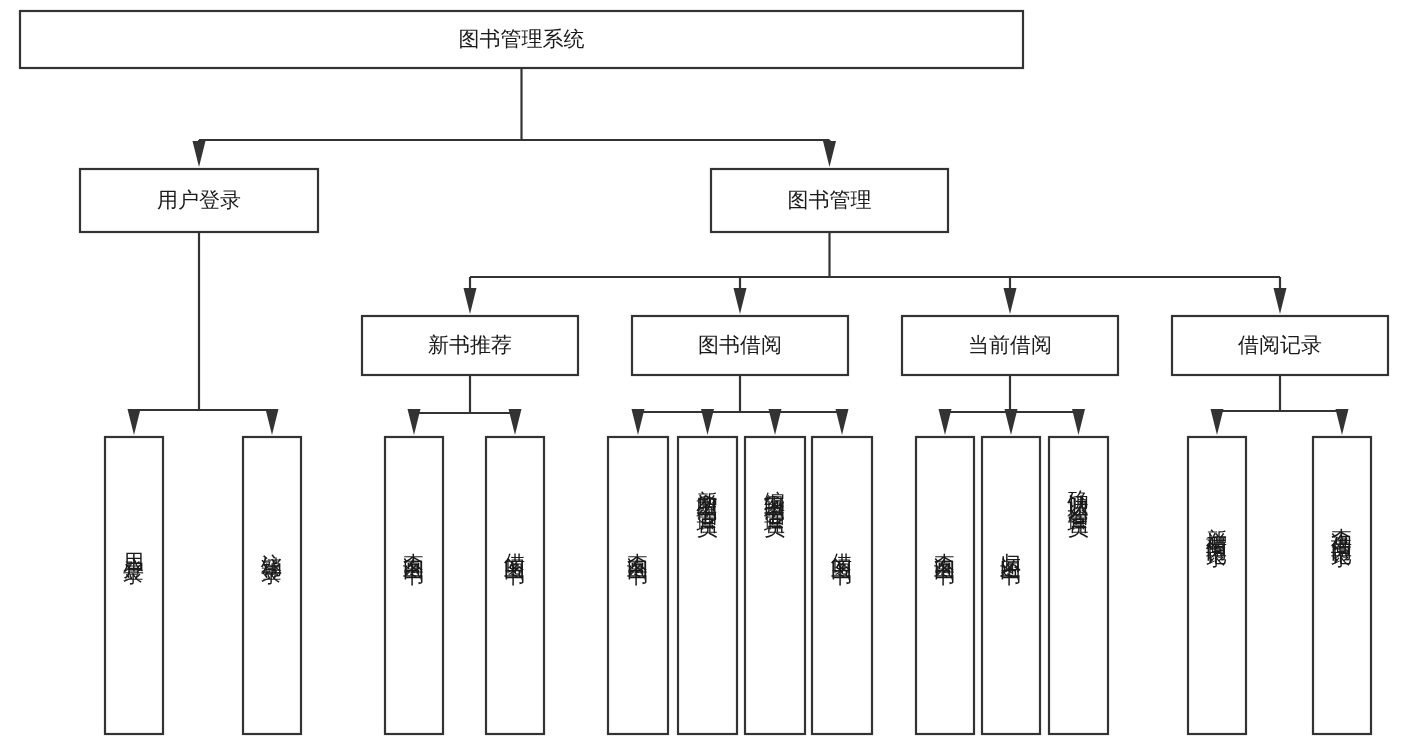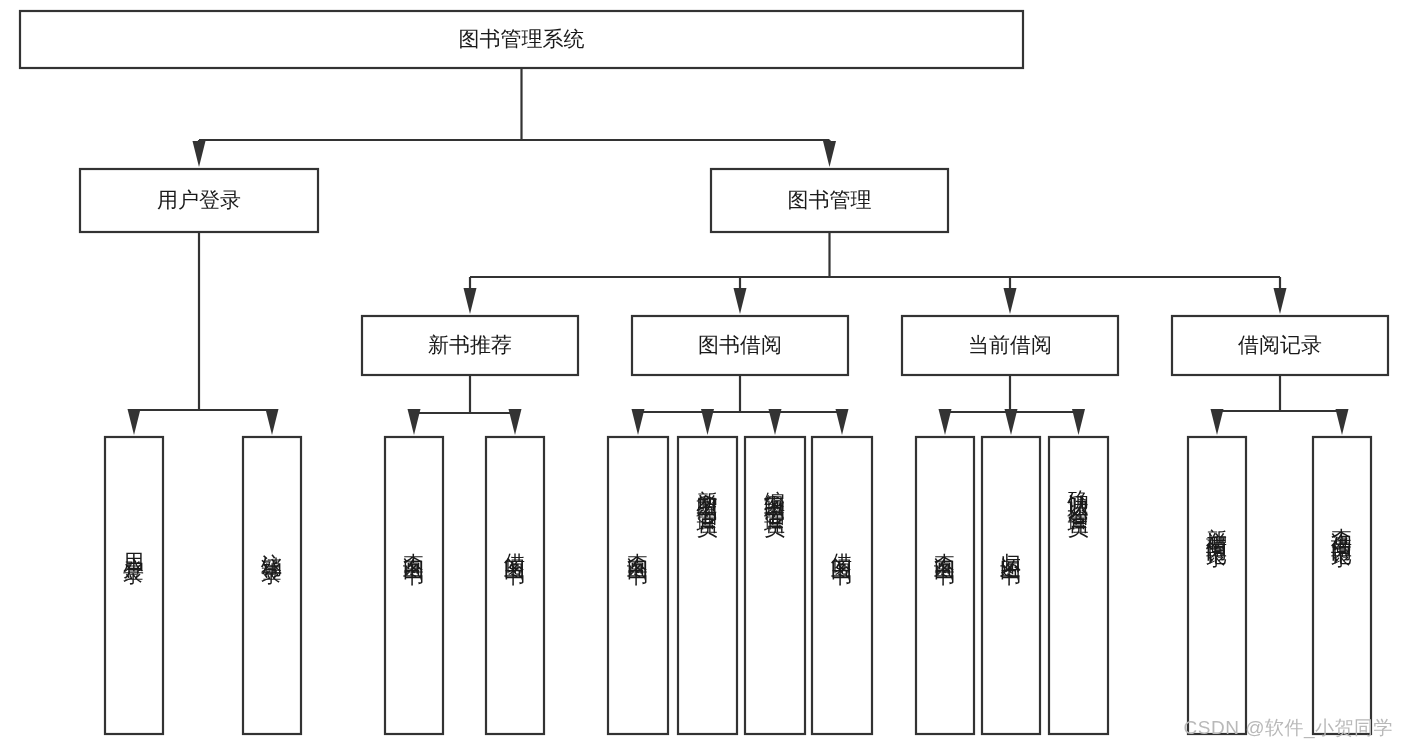--- a/index.html
+++ b/index.html
@@ -239,14 +239,13 @@
       <div class="leaf-label-wrap" style="left: 1049px; top: 437px; width: 59px; height: 297px; padding-top: 36px; box-sizing: border-box;">
         <div class="leaf-label">确认归还（管理员）</div>
       </div>
       <div class="leaf-label-wrap" style="left: 1188px; top: 437px; width: 58px; height: 297px; padding-top: 73.5px; box-sizing: border-box;">
         <div class="leaf-label">新增借阅记录</div>
       </div>
       <div class="leaf-label-wrap" style="left: 1313px; top: 437px; width: 58px; height: 297px; padding-top: 73.5px; box-sizing: border-box;">
         <div class="leaf-label">查询借阅记录</div>
       </div>
     </div>
-  <div class="watermark">CSDN @软件_小贺同学</div>
 </div>
 
 </body></html>

